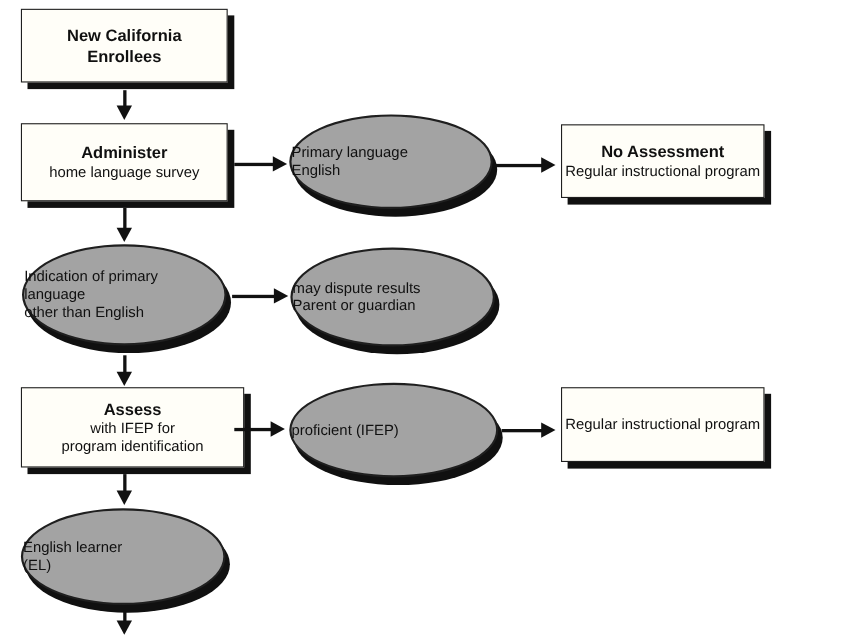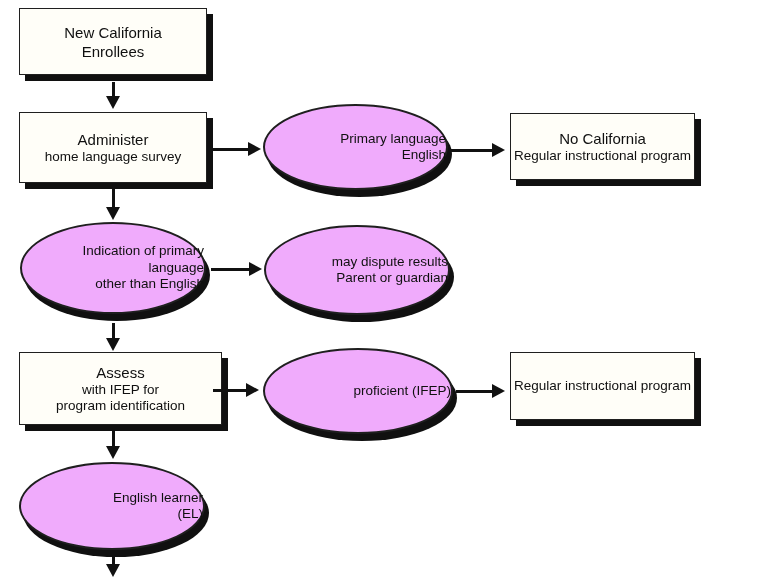--- a/index.html
+++ b/index.html
@@ -25,29 +25,29 @@
   
   .ellipse{position:absolute;}
   .ellipse .eshadow{
     position:absolute;inset:0;
     background:#101010;border-radius:50%;
     transform:translate(4px,7px);
   }
   .ellipse .eface{
     position:absolute;inset:0;
     box-sizing:border-box;
-    background:#f0abfc;
+    background:#a3a3a3;
     border:2px solid #1f1f1f;border-radius:50%;
     display:flex;flex-direction:column;
-    align-items:flex-end;justify-content:center;
+    align-items:flex-start;justify-content:center;
     text-align:center;
   }
   
   .t{font-size:13.5px;line-height:16.5px;white-space:nowrap;}
-  .t.bold{font-weight:normal;font-size:15px;line-height:19px;}
+  .t.bold{font-weight:bold;font-size:15px;line-height:19px;}
   
   .shaft-v{position:absolute;width:3px;background:#111111;}
   .shaft-h{position:absolute;height:3px;background:#111111;}
   .head-down{
     position:absolute;width:0;height:0;
     border-left:7px solid transparent;
     border-right:7px solid transparent;
     border-top:13px solid #111111;
   }
   .head-right{
@@ -89,21 +89,21 @@
       <div class="t">English</div>
     </div>
   </div>
 
   <div>
     <div class="shaft-h" style="left:448px;top:149px;width:45px"></div>
     <div class="head-right" style="left:492px;top:143px"></div>
   </div>
 
   <div class="box" style="left:510px;top:113px;width:185px;height:67px">
-    <div class="t bold">No California</div>
+    <div class="t bold">No Assessment</div>
     <div class="t">Regular instructional program</div>
   </div>
 
   <div>
     <div class="shaft-v" style="left:112px;top:189px;height:19px"></div>
     <div class="head-down" style="left:106px;top:207px"></div>
   </div>
 
   <div class="ellipse" style="left:20px;top:222px;width:186px;height:92px">
     <div class="eshadow"></div>

